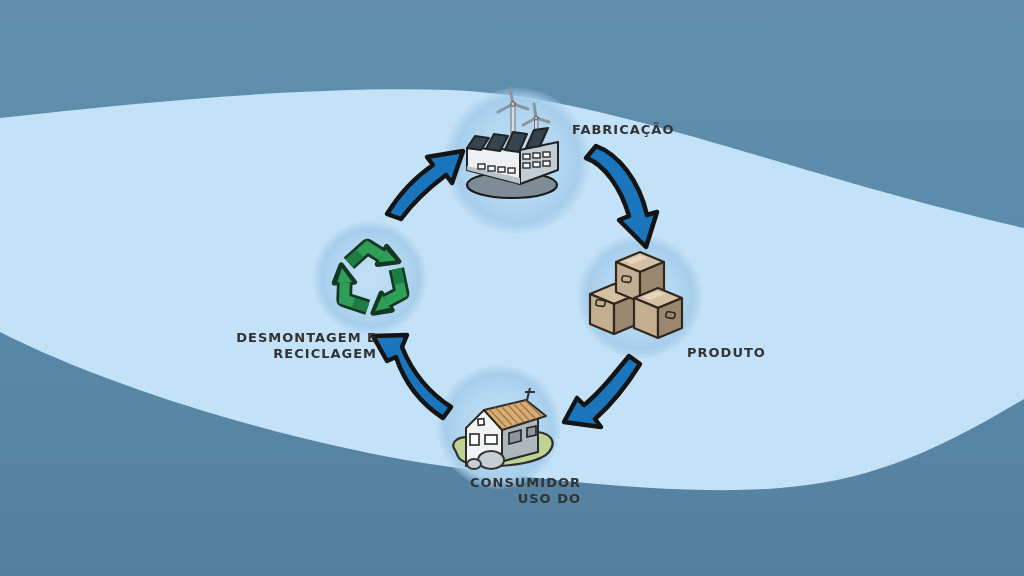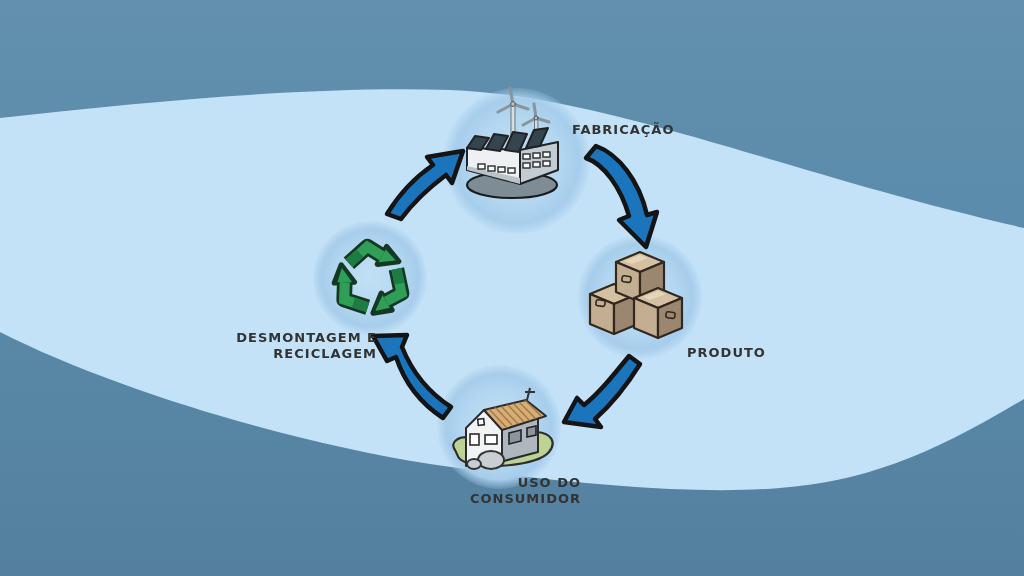--- a/index.html
+++ b/index.html
@@ -164,22 +164,22 @@
         <polygon points="58,33 66,19 77,31" fill="var(--recycle-green)"></polygon>
       </g>
     </g>
   </svg>
 
   <div class="label" style="left:572px;top:122px;">FABRICAÇÃO</div>
 
   <div class="label" style="left:667px;top:345px;margin-left:20px;">PRODUTO</div>
 
   <div class="label center" style="left:421px;top:475px;width:160px;">
+    <div>CONSUMIDOR</div>
     <div>USO DO</div>
-    <div>CONSUMIDOR</div>
   </div>
 
   <div class="label center" style="left:215px;top:330px;width:162px;">
     <div>DESMONTAGEM E</div>
     <div>RECICLAGEM</div>
   </div>
 
 </div>
 
 </body></html>

